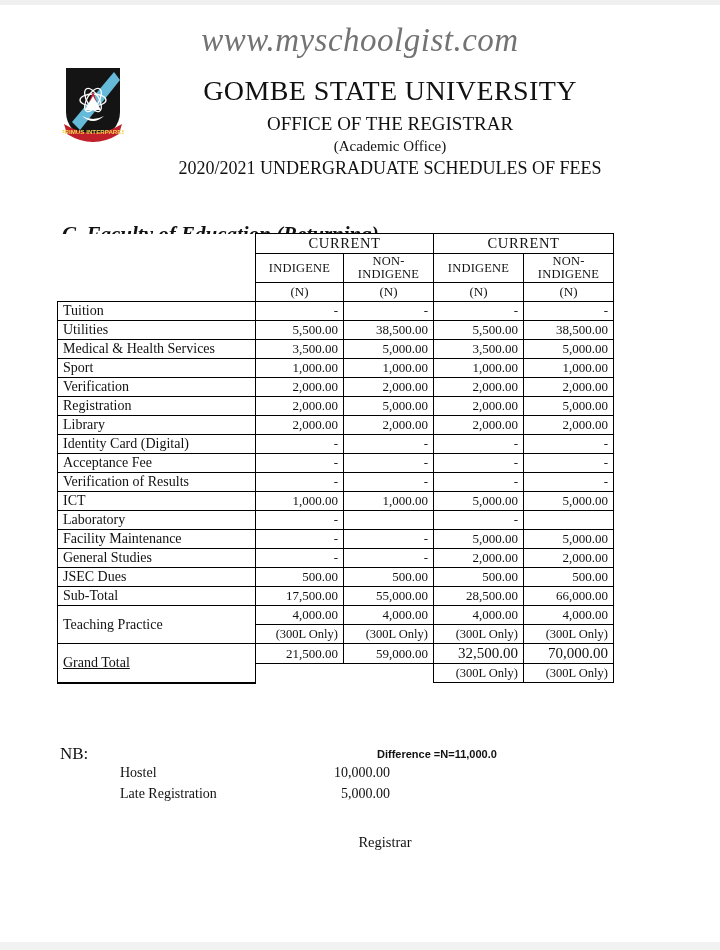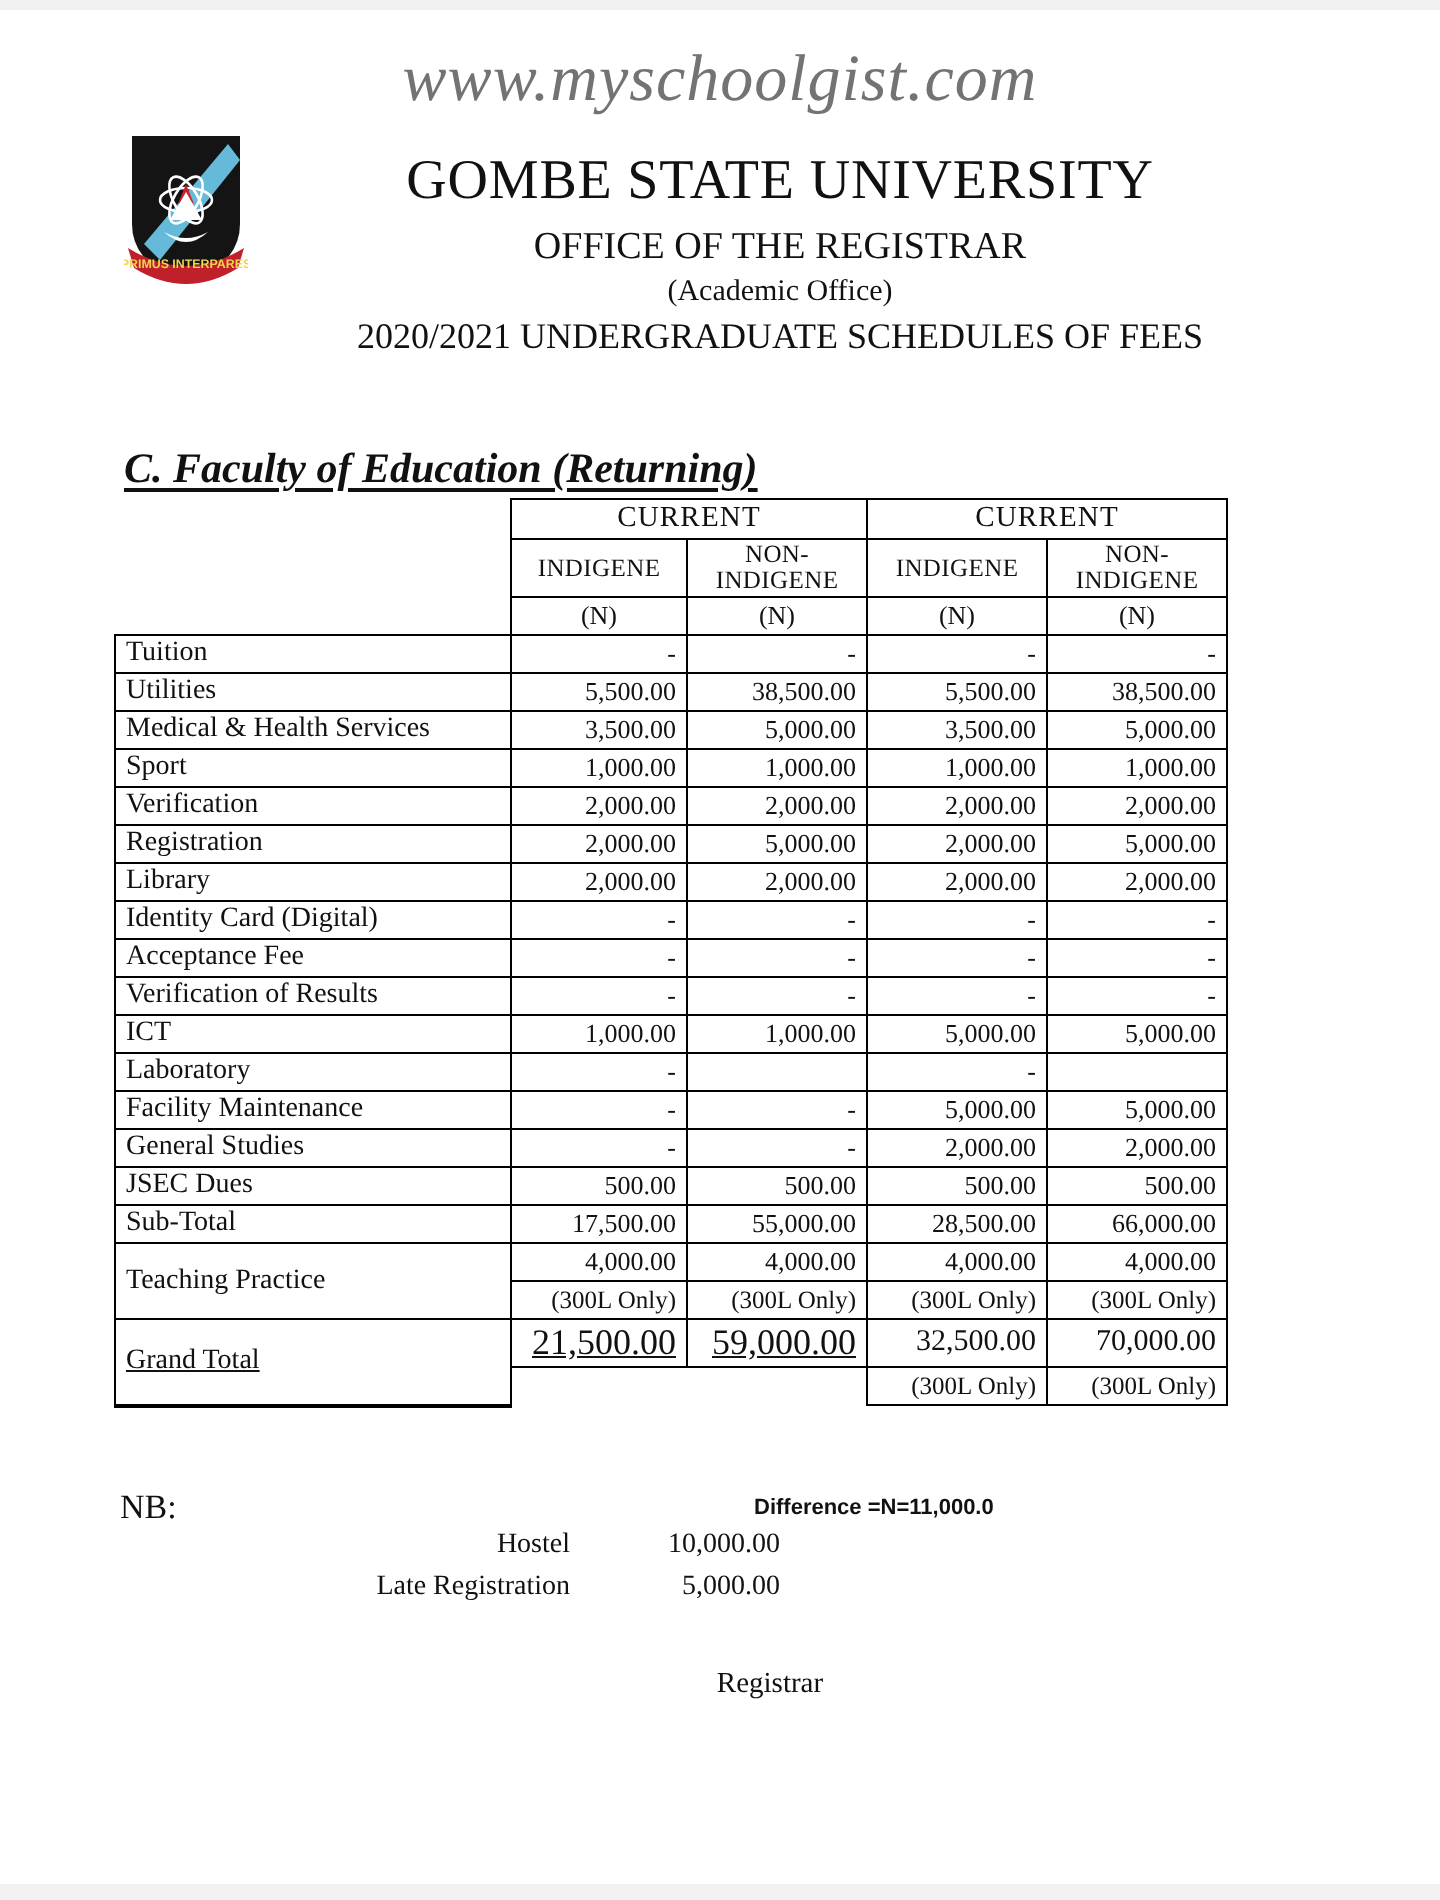--- a/index.html
+++ b/index.html
@@ -43,21 +43,21 @@
   
   .section-title{
     position:absolute;left:62px;top:222px;
     font-size:21px;font-weight:bold;font-style:italic;
     text-decoration:underline;
     text-underline-offset:3px;
     white-space:nowrap;
   }
 
   
-  .tbl-wrap{position:absolute;left:57px;top:249px;width:556px;}
+  .tbl-wrap{position:absolute;left:57px;top:233px;width:556px;}
   table.fees{border-collapse:collapse;width:556px;table-layout:fixed;font-size:13.5px;}
   table.fees col.c0{width:198px;}
   table.fees col.c1{width:88px;}
   table.fees col.c2{width:90px;}
   table.fees col.c3{width:90px;}
   table.fees col.c4{width:90px;}
 
   table.fees td,table.fees th{
     border:1px solid #000;
     padding:1px 5px;
@@ -77,39 +77,39 @@
   th.blank{border-left:none;border-top:none;border-bottom:none;background:#fff;}
   th.blank.b-nb{border:none;}
 
   
   .tk-t{border-top-width:2px;}
   .tk-b{border-bottom-width:2px;}
   .tk-l{border-left-width:2px;}
   .tk-r{border-right-width:2px;}
 
   .hl{background:#ffff00;}
-  .bold{font-weight:bold;font-size:18px;text-decoration:underline;}
+  .bold{font-weight:bold;font-size:13px;}
   .bold-lg{font-weight:bold;font-size:15px;}
   .sm{font-size:12.5px;}
 
   .tp-top td{border-bottom:none;}
   .tp-bot td{border-top:none;}
   .gt-top td{border-bottom:none;}
   .gt-bot td{border-top:none;}
 
   .noborder{border:none !important;background:#fff;}
 
   
   .nb{position:absolute;left:60px;top:744px;font-size:17px;}
   .diff{position:absolute;left:345px;top:748px;
         font-family:"Liberation Sans","DejaVu Sans",sans-serif;
         font-size:11px;font-weight:bold;white-space:nowrap;margin-left:32px;}
   .notes{position:absolute;left:120px;top:762px;width:300px;font-size:14px;}
   .notes .row{display:flex;line-height:1.5;}
-  .notes .nm{width:165px;white-space:nowrap;text-align:right;}
+  .notes .nm{width:165px;white-space:nowrap;}
   .notes .vl{width:105px;text-align:right;white-space:nowrap;}
 
   .sig{position:absolute;left:300px;top:832px;width:170px;text-align:center;font-size:14.5px;line-height:1.45;}
 </style>
 </head>
 <body>
 
 <div class="page">
 
   <div class="topstrip"></div>

